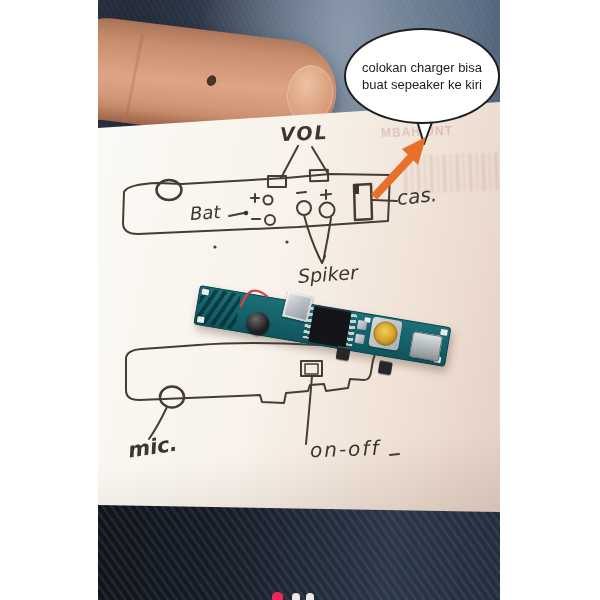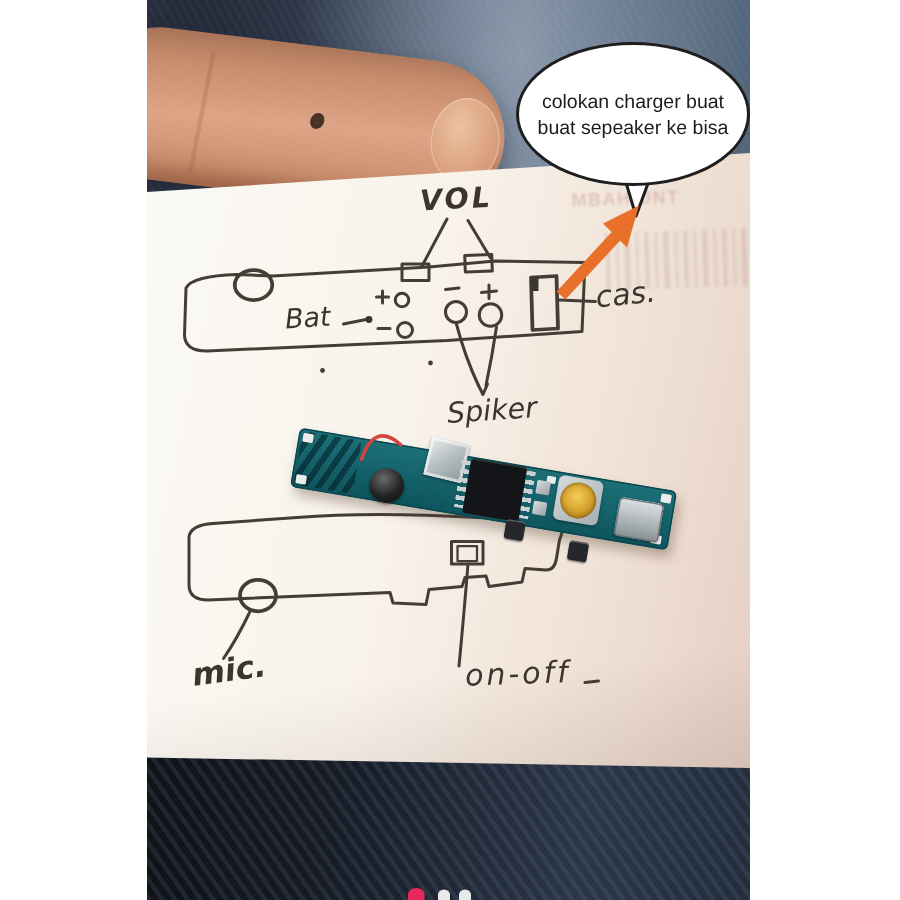--- a/index.html
+++ b/index.html
@@ -188,20 +188,20 @@
 
   <svg class="abs arrow-svg" viewBox="0 0 74 72">
     <line x1="8" y1="64" x2="47" y2="22" stroke="#e8702a" stroke-width="8"></line>
     <polygon points="60,4 36,16 52,32" fill="#e8702a"></polygon>
   </svg>
 
   <svg class="abs tail" viewBox="0 0 54 48">
     <path d="M14,2 L26,42 40,4" fill="#ffffff" stroke="#1e1e1e" stroke-width="2" stroke-linejoin="round"></path>
   </svg>
   <div class="abs bubble">
-    <div>colokan charger buat</div>
-    <div>buat sepeaker ke bisa</div>
+    <div>colokan charger bisa</div>
+    <div>buat sepeaker ke kiri</div>
   </div>
 
   <div class="abs wm" style="left:174px;top:592px;width:11px;height:8px;background:#e8275a;"></div>
   <div class="abs wm" style="left:194px;top:593px;width:8px;height:7px;background:#e9e9e9;"></div>
   <div class="abs wm" style="left:208px;top:593px;width:8px;height:7px;background:#e9e9e9;"></div>
 </div>
 
 </body></html>

